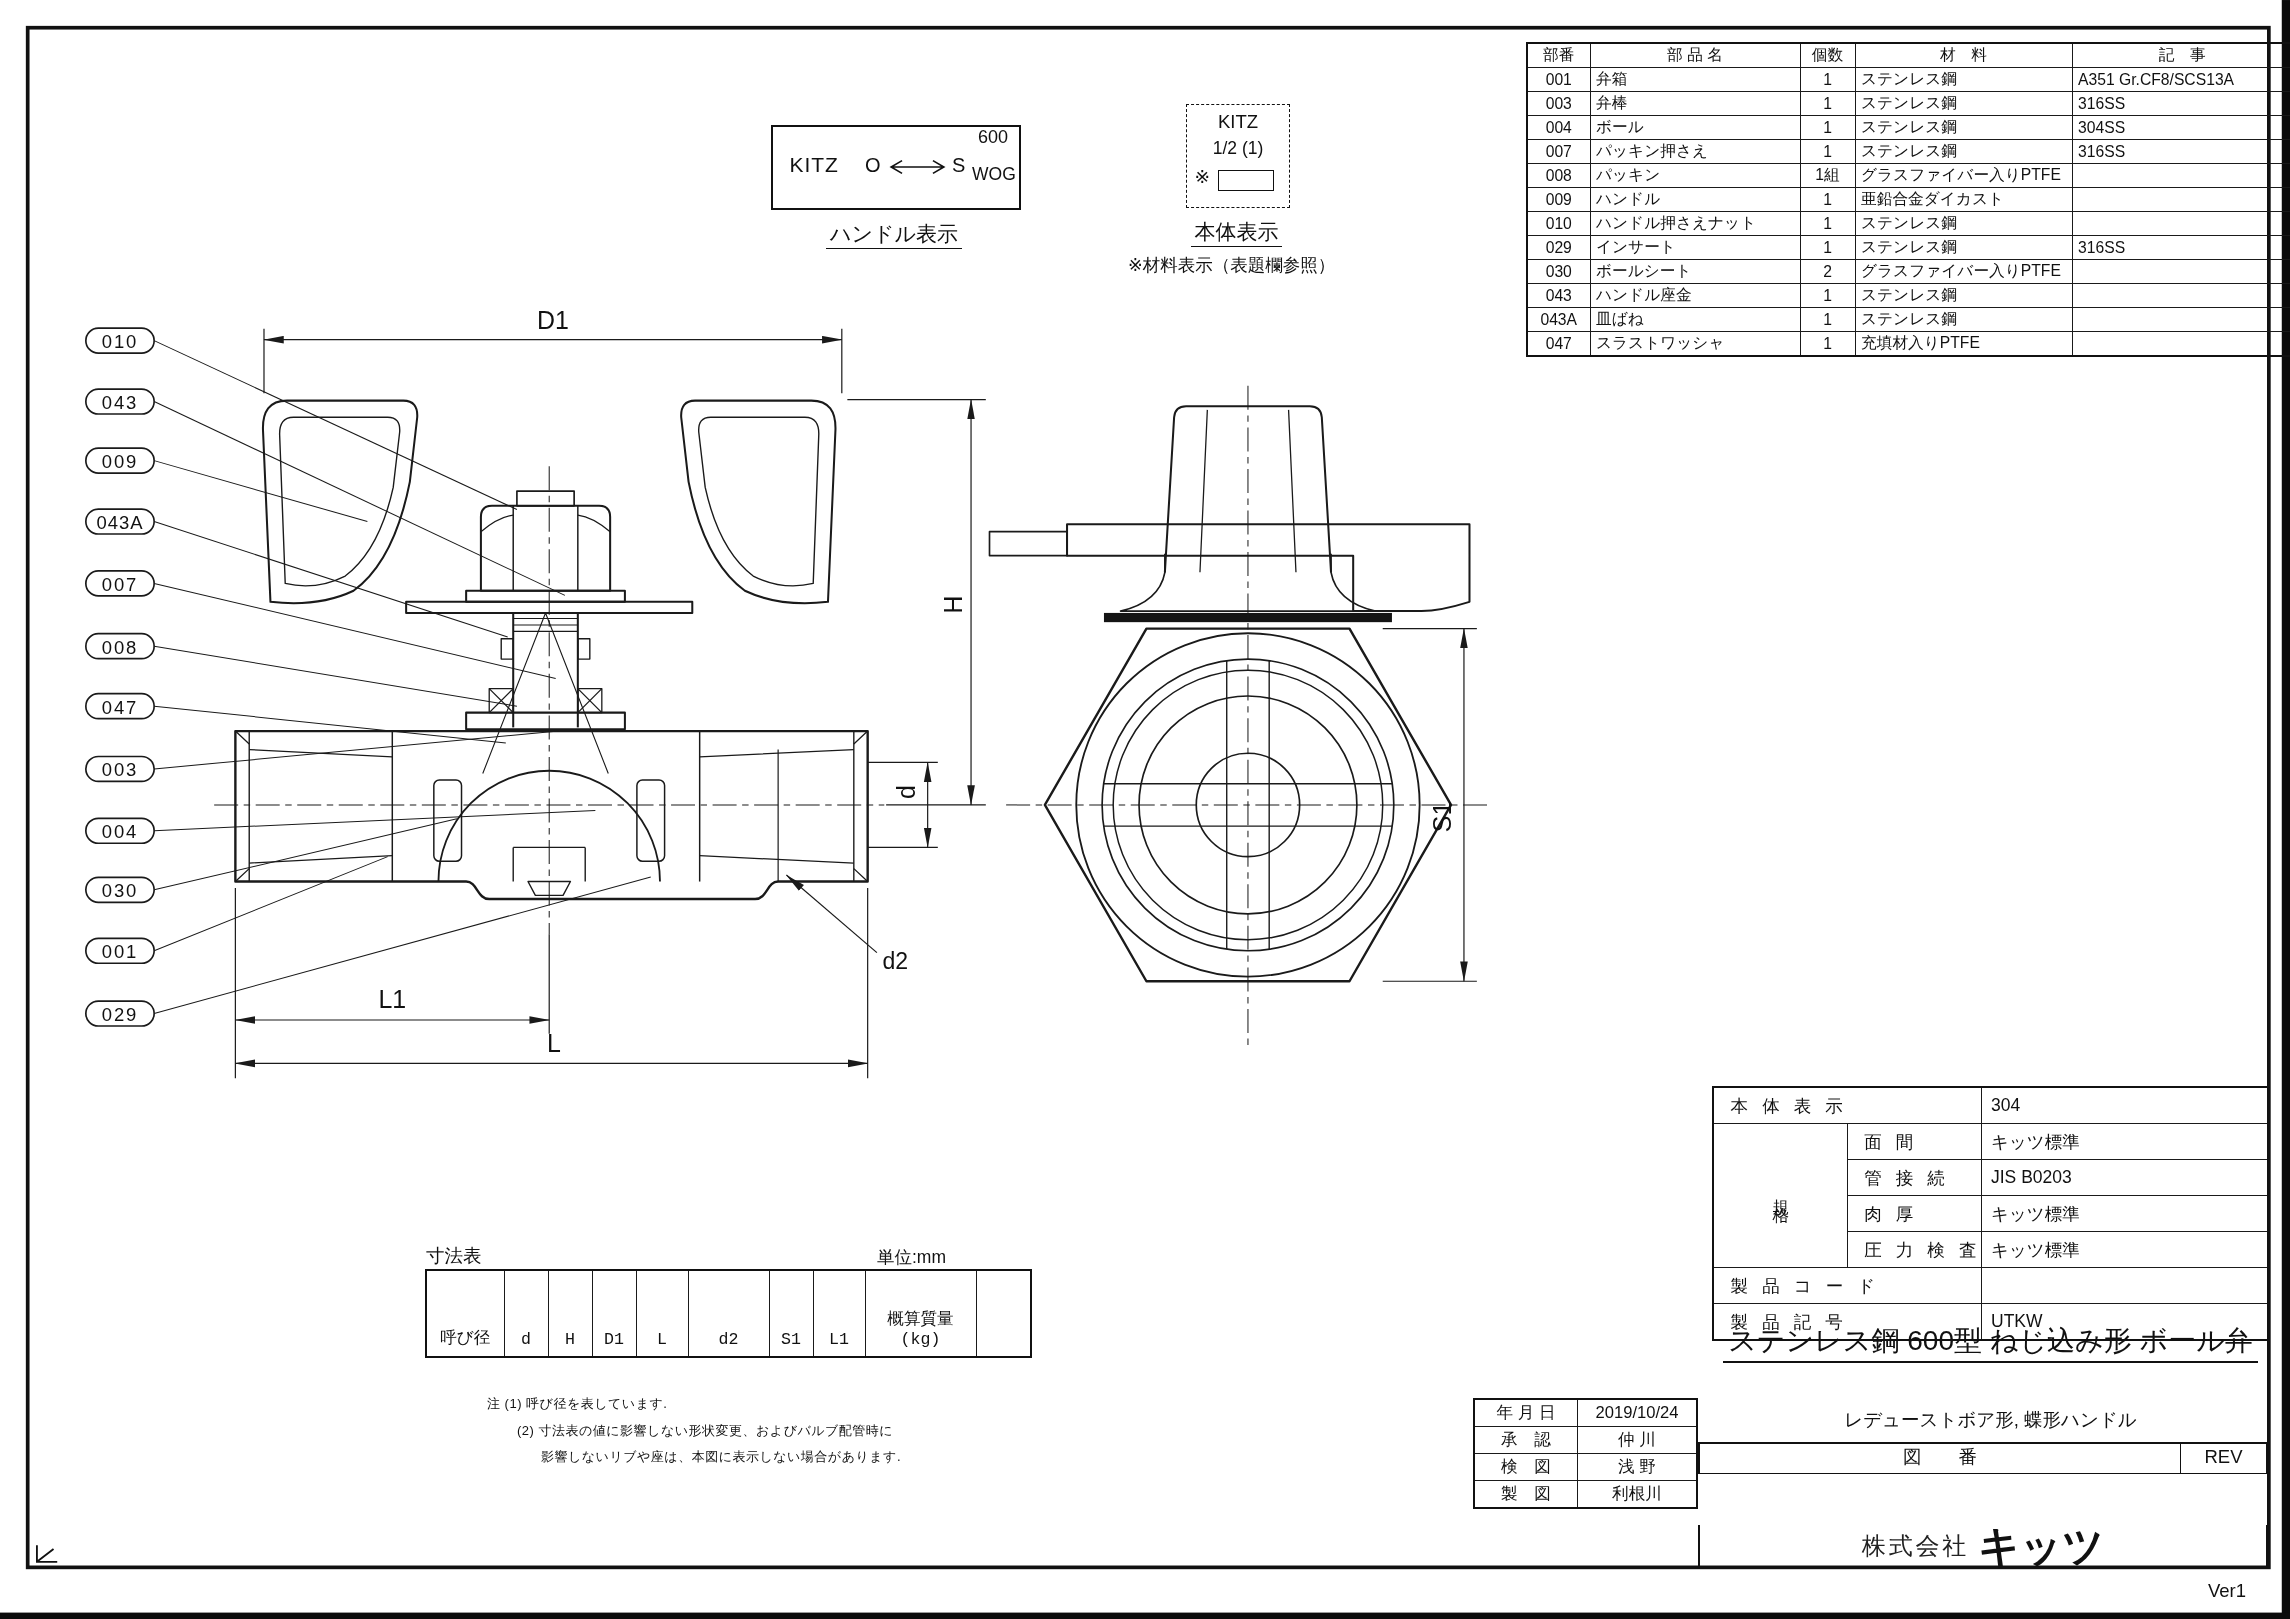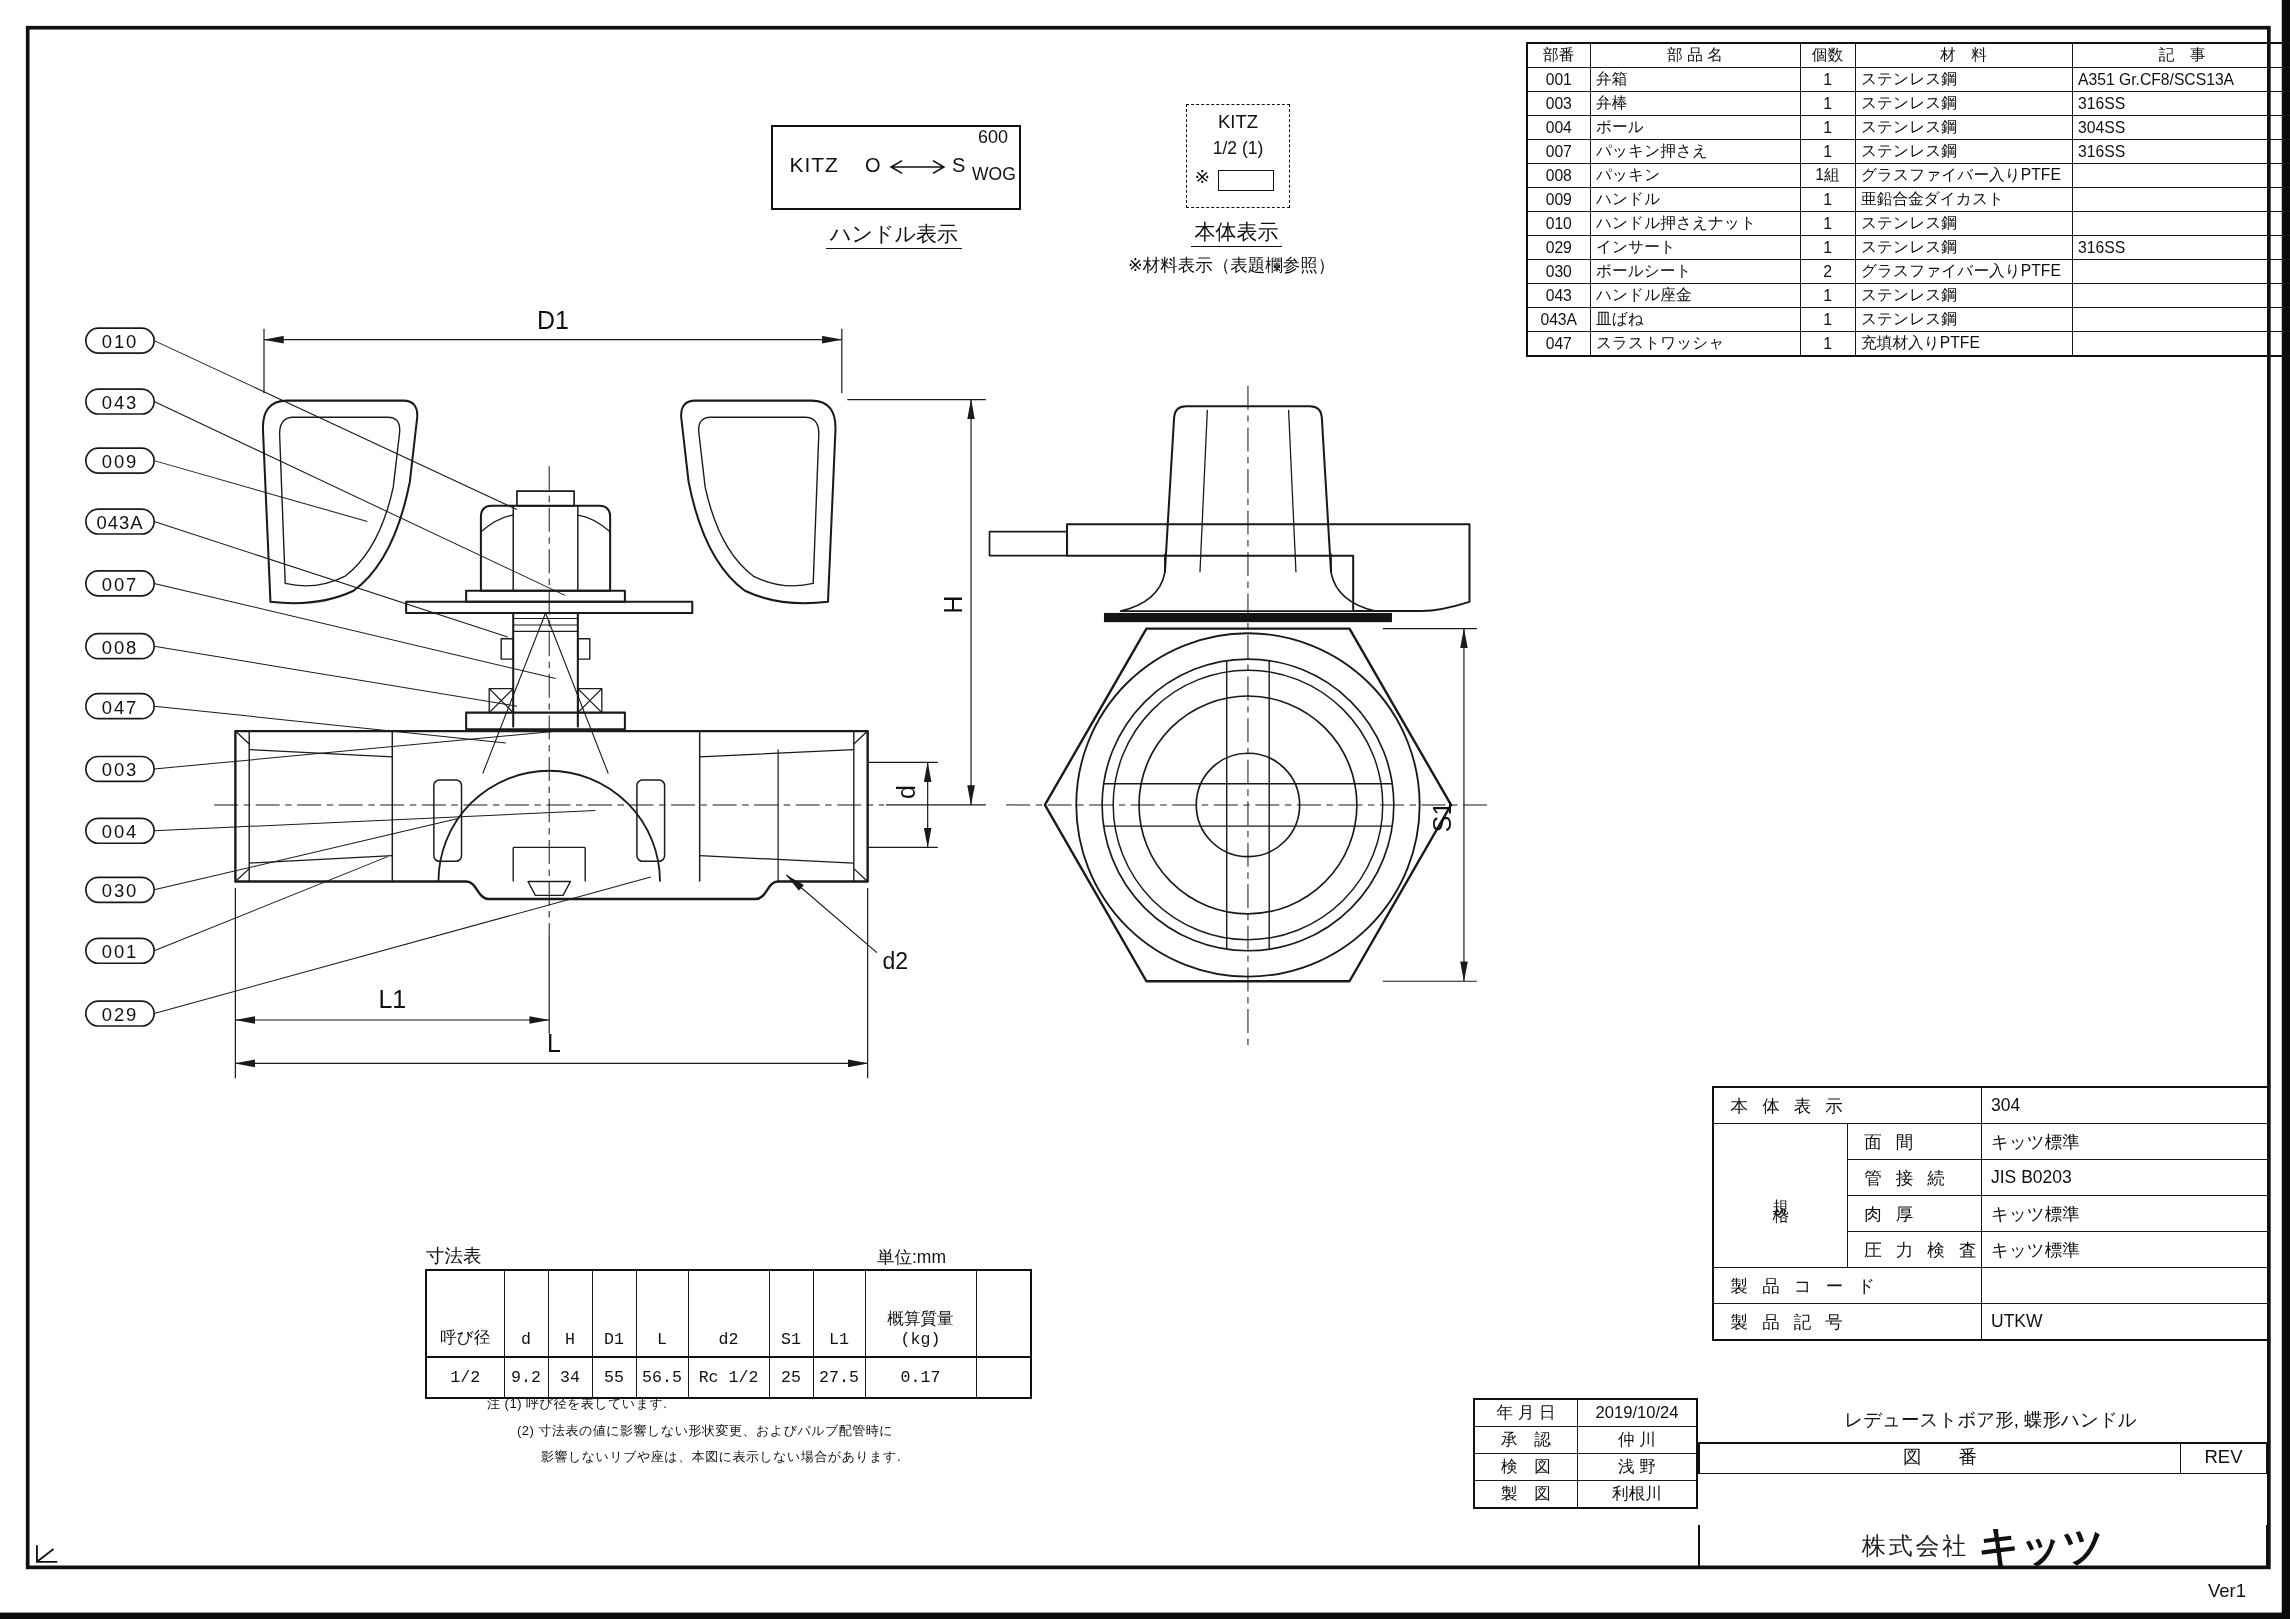--- a/index.html
+++ b/index.html
@@ -404,32 +404,20 @@
         <td>L</td>
         <td>d2</td>
         <td>S1</td>
         <td>L1</td>
         <td>
               <div>概算質量</div>
               <div>(kg)</div>
             </td>
         <td></td>
       </tr>
-      <tr class="vr">
-        <td>1/2</td>
-        <td>9.2</td>
-        <td>34</td>
-        <td>55</td>
-        <td>56.5</td>
-        <td>Rc 1/2</td>
-        <td>25</td>
-        <td>27.5</td>
-        <td>0.17</td>
-        <td></td>
-      </tr>
     </tbody>
       </table>
   </div>
   <div class="abs note" style="left:487px;top:1395px">注 (1) 呼び径を表しています.</div>
   <div class="abs note" style="left:517px;top:1422px">(2) 寸法表の値に影響しない形状変更、およびバルブ配管時に</div>
   <div class="abs note" style="left:541px;top:1448px">影響しないリブや座は、本図に表示しない場合があります.</div>
 
   <div class="abs spec">
     <table>
       <tbody>
@@ -459,20 +447,21 @@
             <td class="val"></td>
           </tr>
       <tr>
             <td colspan="2" class="lbl">製 品 記 号</td>
             <td class="val">UTKW</td>
           </tr>
     </tbody>
       </table>
   </div>
 
+  <div class="abs title-line"><span>ステンレス鋼 600型 ねじ込み形 ボール弁</span></div>
   <div class="abs subtitle">レデューストボア形, 蝶形ハンドル</div>
 
   <div class="abs zhead">
     <div class="a">図　　番</div>
     <div class="b">REV</div>
   </div>
   <div class="abs logo">
     <span class="pre">株式会社</span>
     <span class="kitz">キッツ</span>
   </div>

